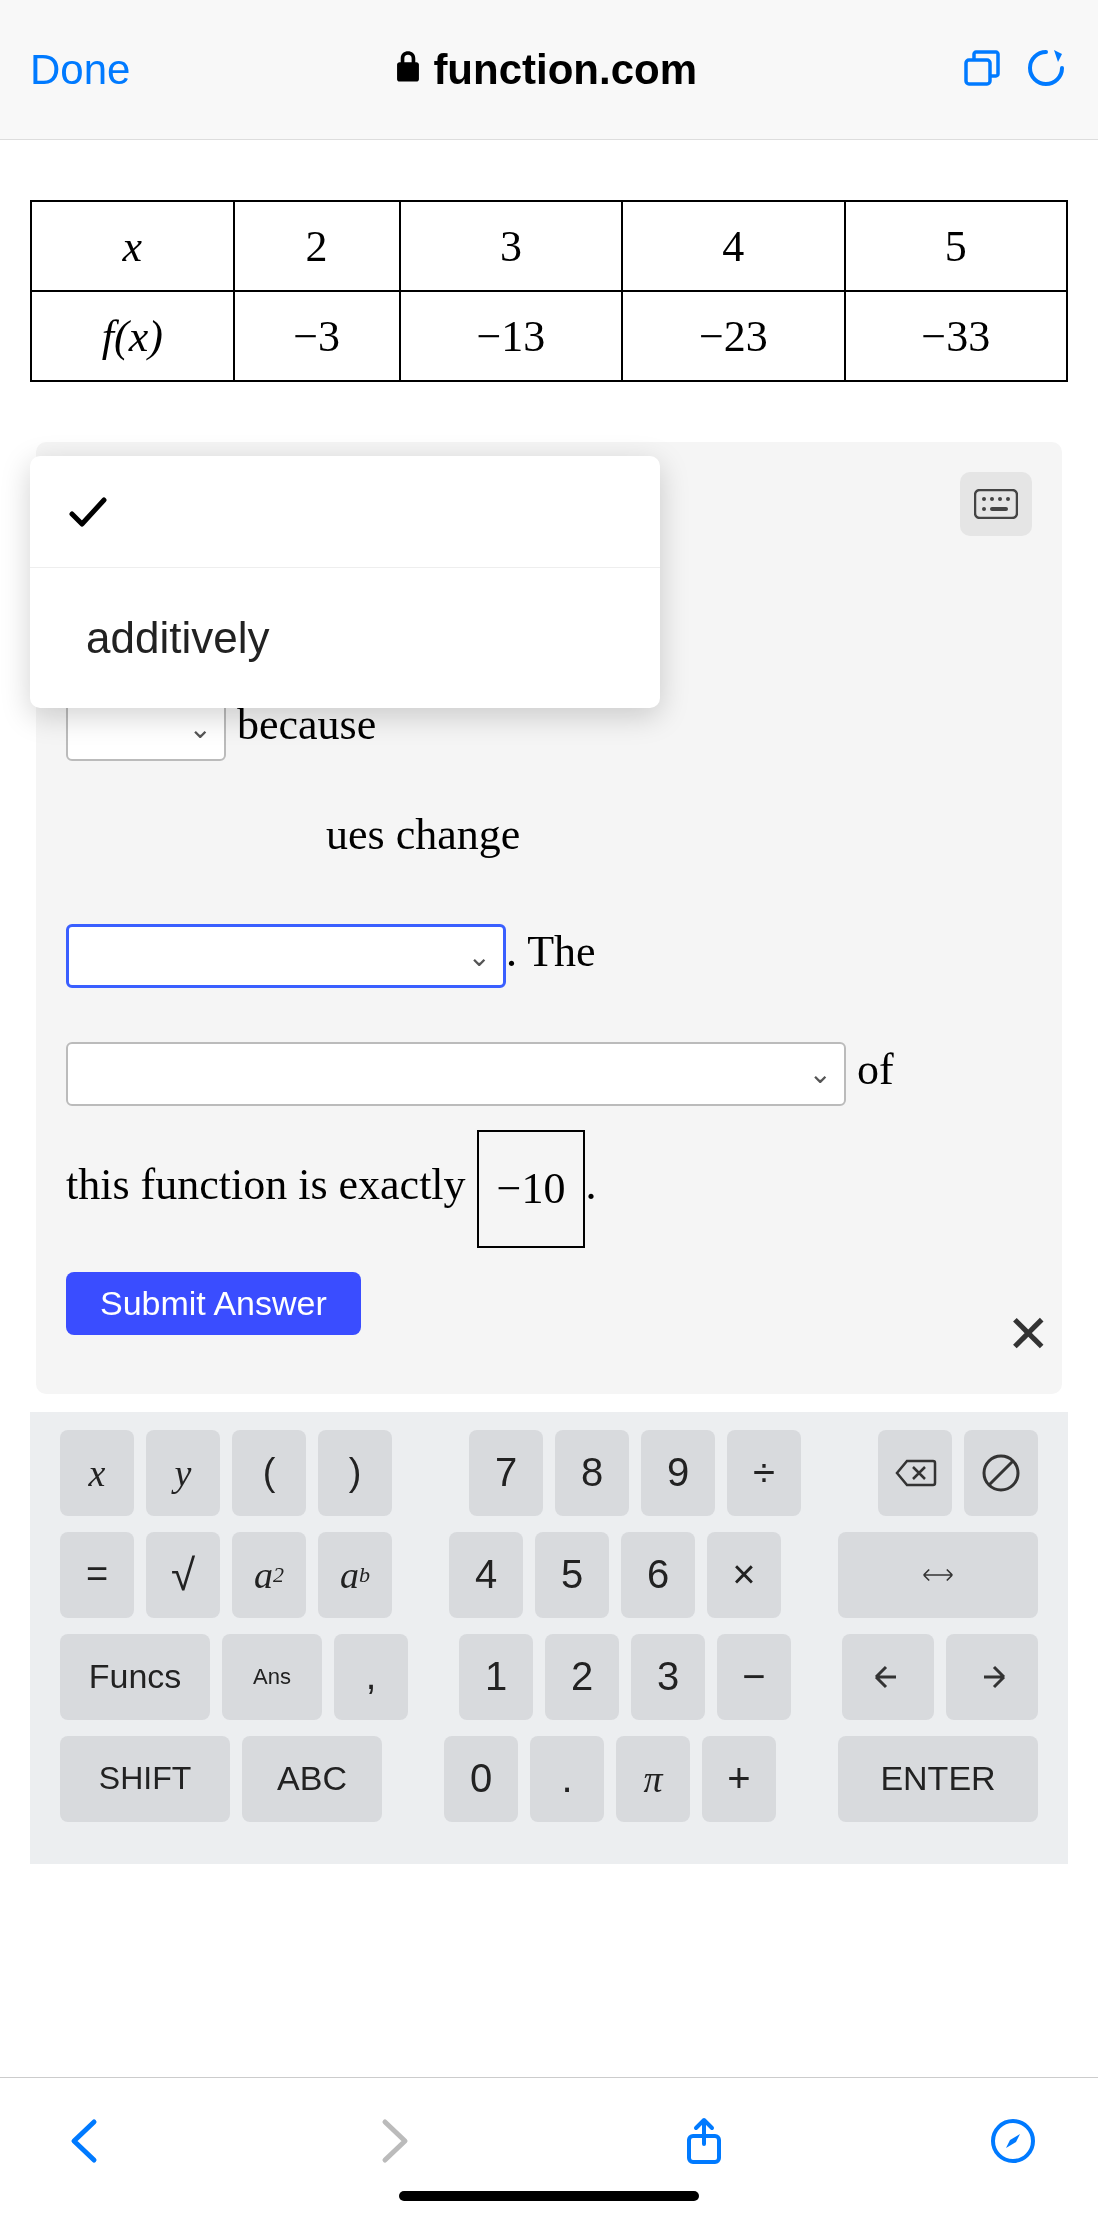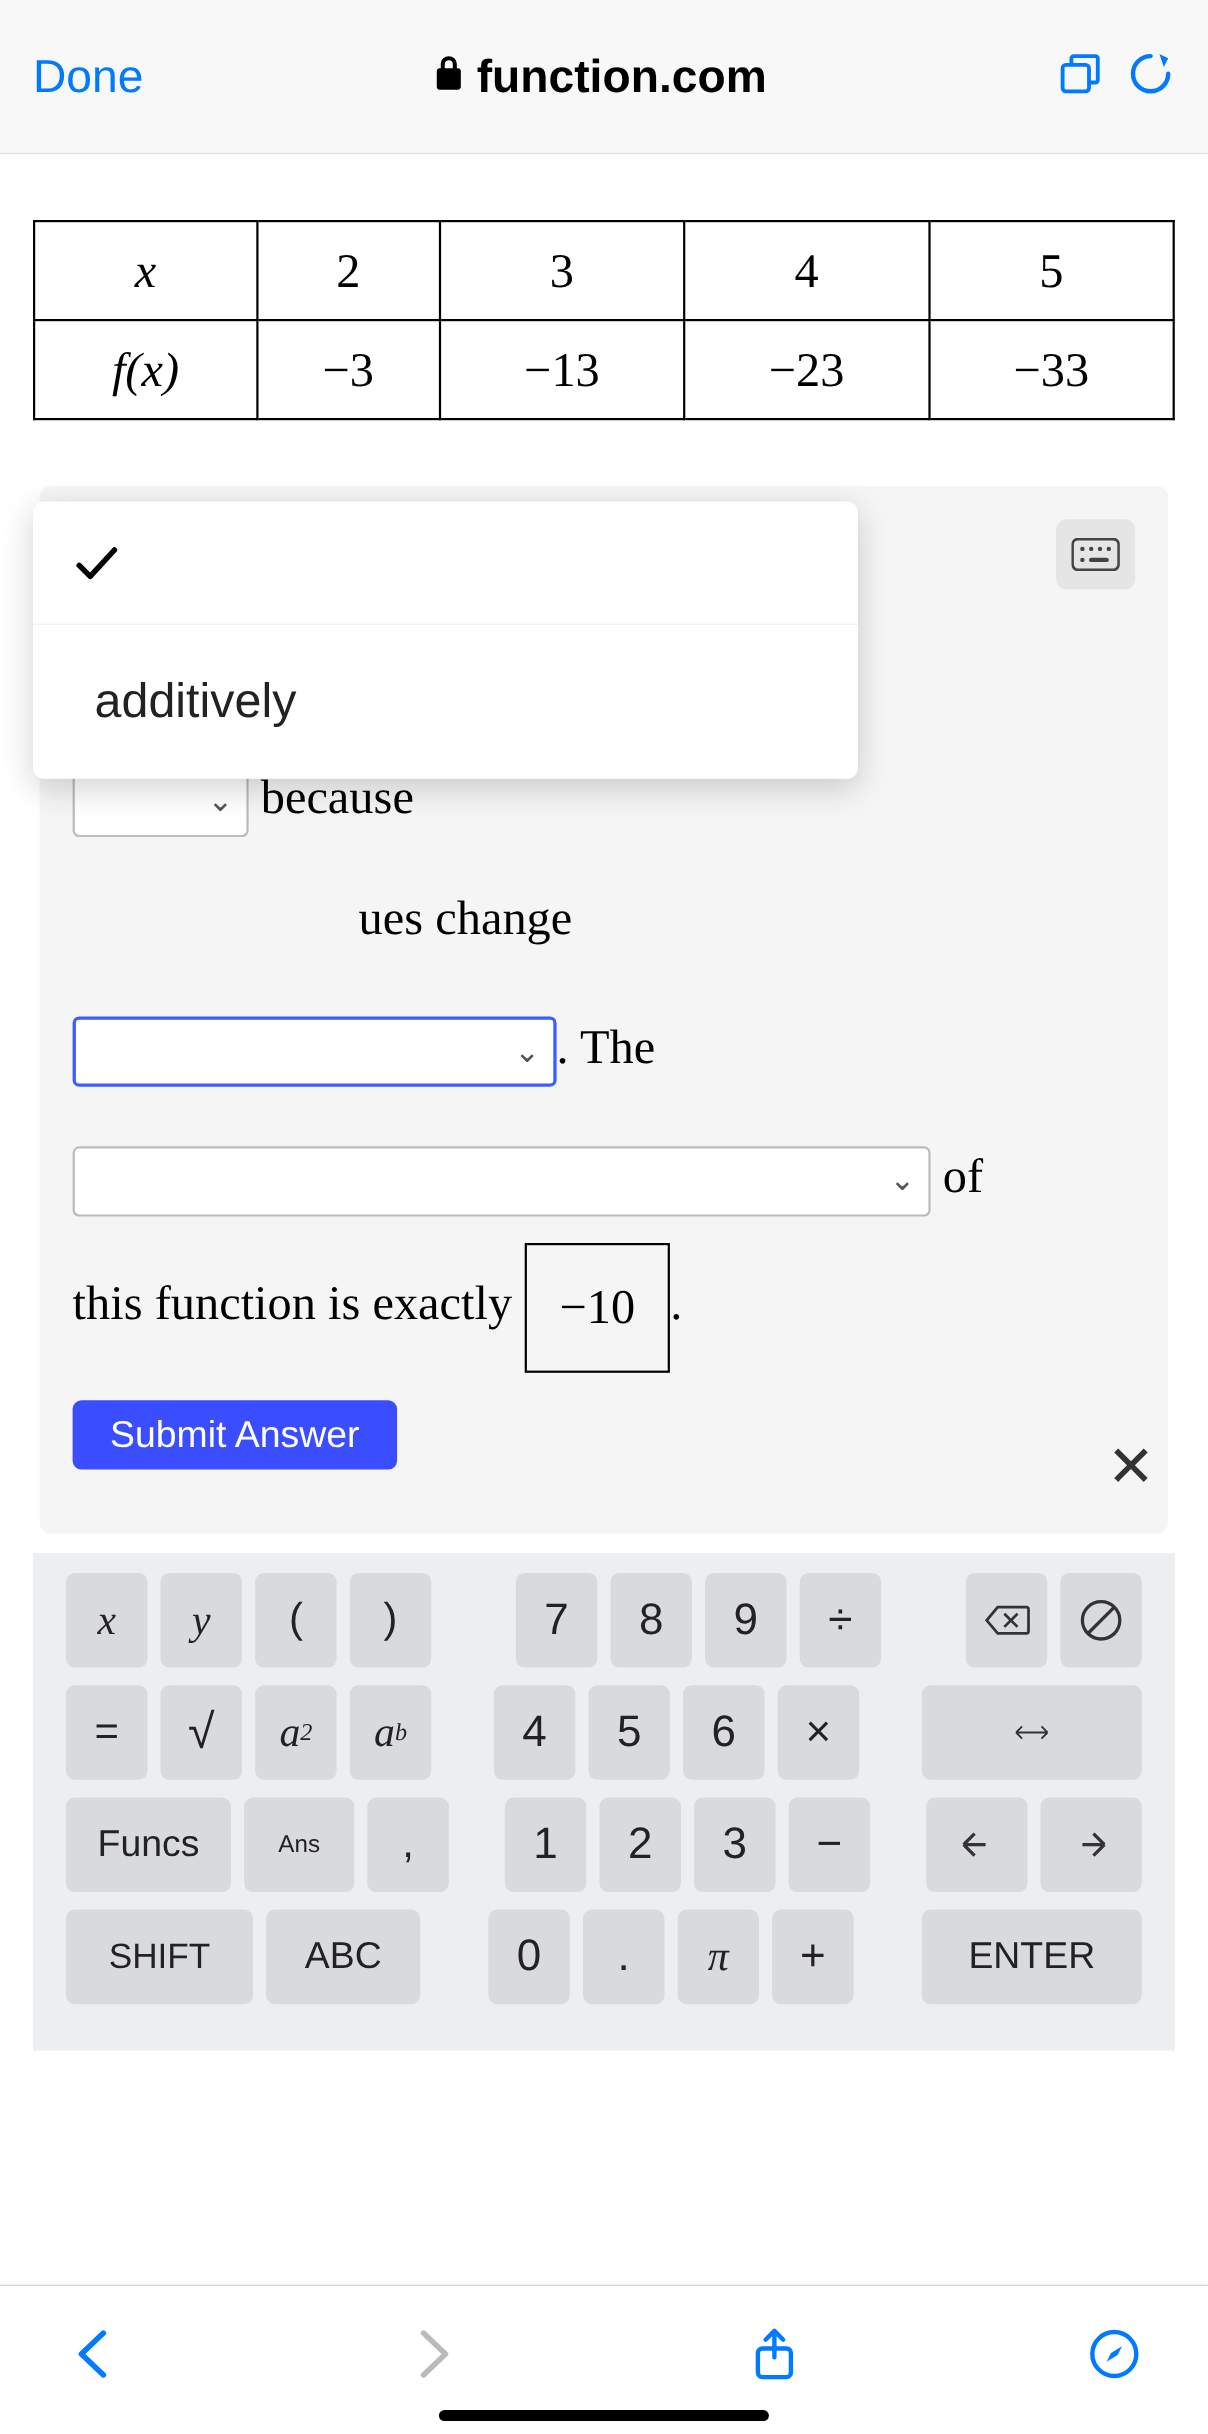--- a/index.html
+++ b/index.html
@@ -103,32 +103,32 @@
 }
 .dropdown-field.active { border: 3px solid #3a5fff; }
 .dropdown-field .chev { margin-left: 8px; color: #555; font-size: 28px;}
 .dd1 { min-width: 160px; height: 64px; }
 .dd2 { min-width: 440px; height: 64px; }
 .dd3 { min-width: 780px; height: 64px; justify-content: flex-end; }
 
 .math-input {
   display: inline-block;
   border: 2px solid #000;
-  padding: 4px 30px;
+  padding: 4px 18px;
   font-family: Georgia, serif;
   font-size: 44px;
   vertical-align: middle;
 }
 
 
 .dropdown-popup {
   position: absolute;
   top: 14px;
   left: -6px;
-  width: 750px;
+  width: 630px;
   background: #fff;
   border-radius: 10px;
   box-shadow: 0 8px 30px rgba(0,0,0,0.18);
   z-index: 50;
   font-family: -apple-system, sans-serif;
 }
 .dropdown-popup .check-row {
   height: 112px;
   border-bottom: 1px solid #eee;
   display: flex;

